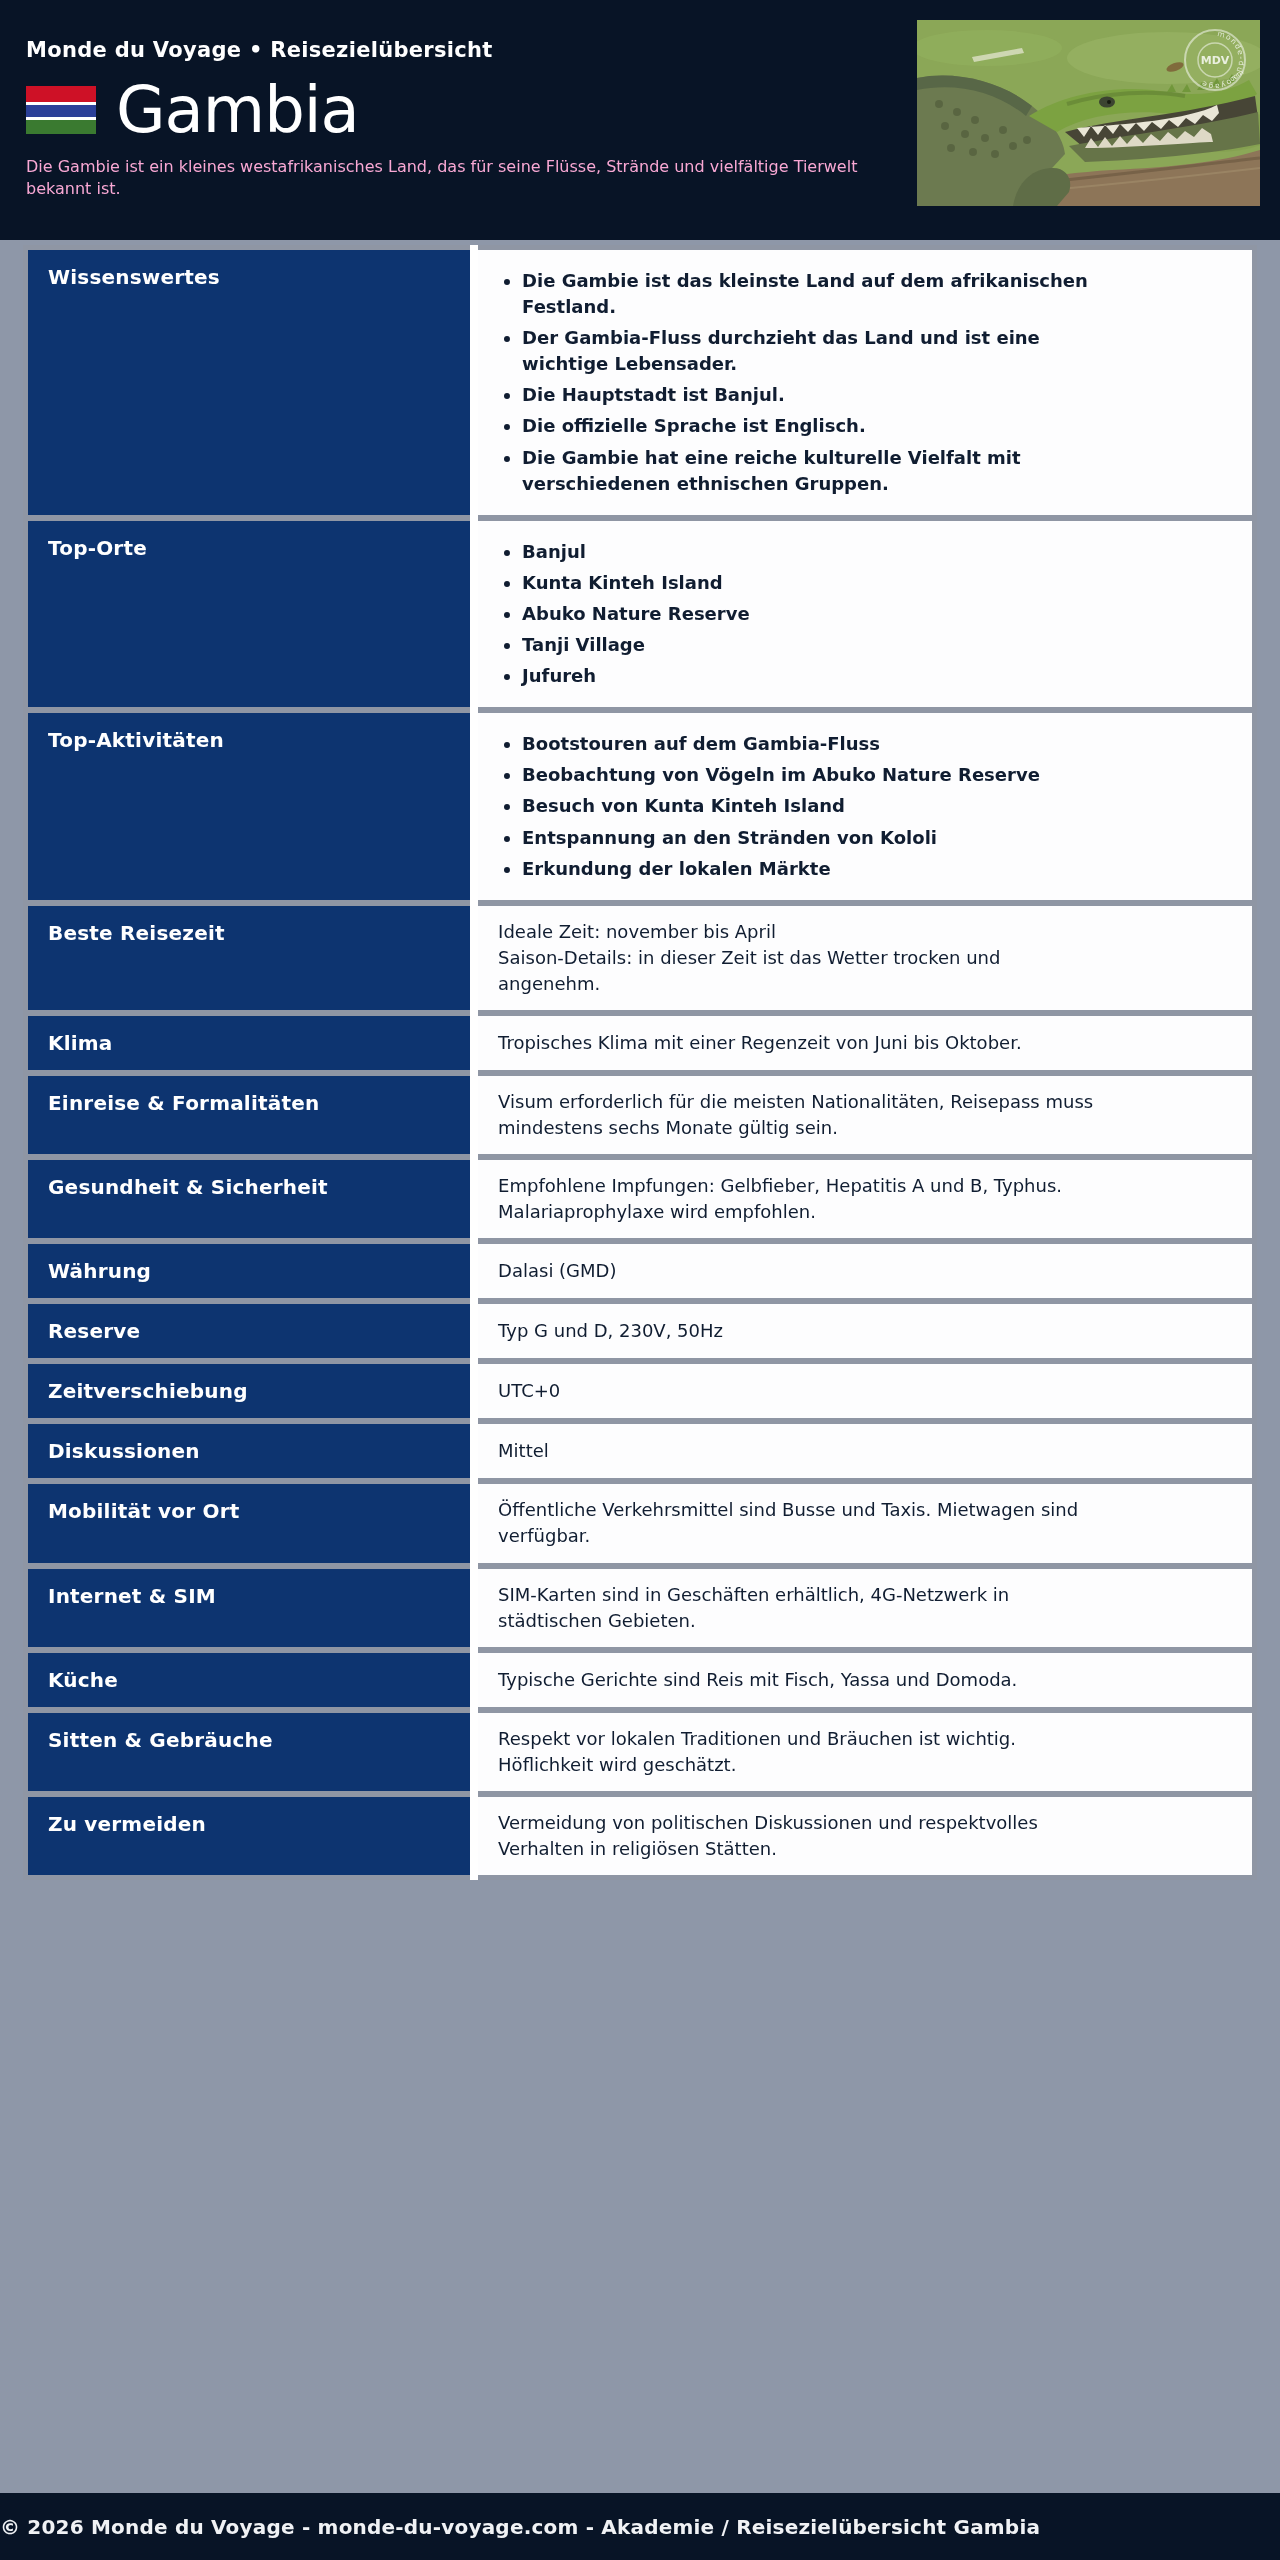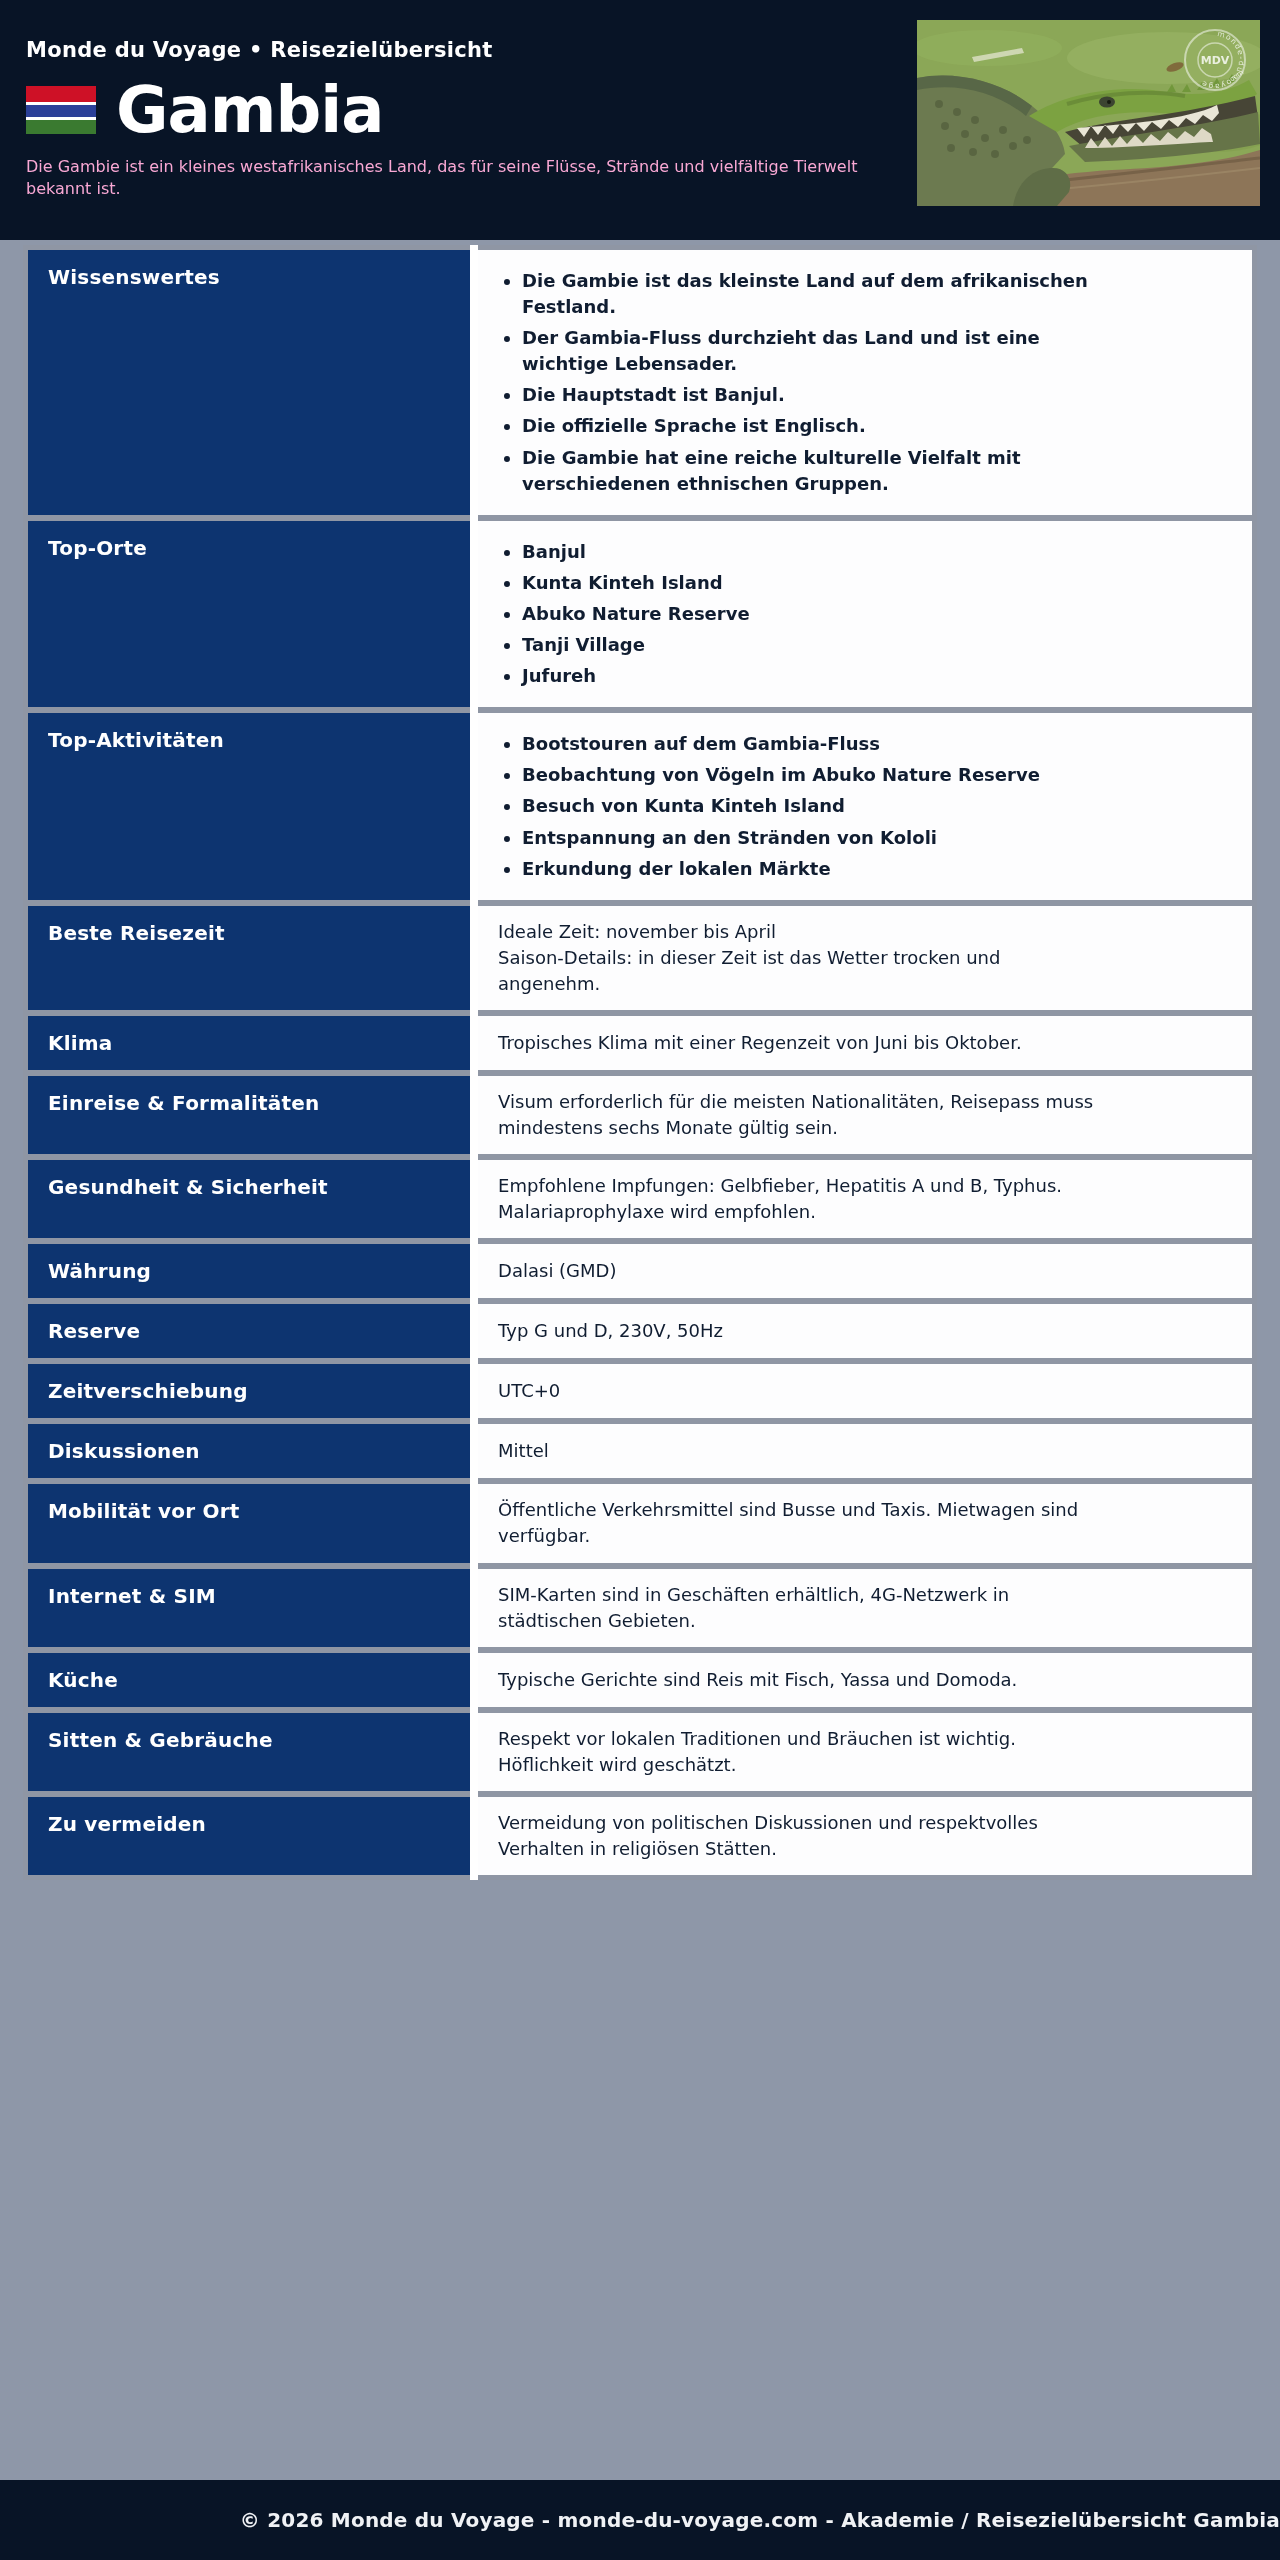--- a/index.html
+++ b/index.html
@@ -41,21 +41,21 @@
     display: flex;
     flex-direction: column;
     flex: 0 0 auto;
   }
   .flag .stripe-red   { flex: 5; }
   .flag .stripe-sep   { flex: 1; }
   .flag .stripe-blue  { flex: 3.6; }
   .flag .stripe-green { flex: 4.4; }
   .page-title {
     font-size: 64px;
-    font-weight: bold;
+    font-weight: normal;
     line-height: 1;
     letter-spacing: -1px;
   }
   .page-description {
     font-size: 16px;
     line-height: 1.35;
     max-width: 860px;
     color: #f9a8d4;
   }
   .hero-photo {
@@ -103,24 +103,24 @@
     list-style: disc;
   }
   td.row-content li { margin: 5px 0; font-weight: bold; }
   td.row-content .line { max-width: 600px; }
 
   
   .page-footer {
     margin-top: auto;
     background: var(--band-bg, #081426);
     color: #f0f2f5;
-    height: 80px;
+    height: 67px;
     display: flex;
     align-items: center;
-    justify-content: flex-end;
+    justify-content: flex-start;
     font-size: 20px;
     font-weight: bold;
     letter-spacing: 0.2px;
   }
 </style>
 </head>
 <body style="--page-bg: #8e97a8; --band-bg: #081426; --label-bg: #0d3470; --cell-bg: #fdfdfe; --border-col: #8f96a4; --text-dark: #101d31;">
 
 <header class="page-header">
   <div class="brand-line">Monde du Voyage • Reisezielübersicht</div>

